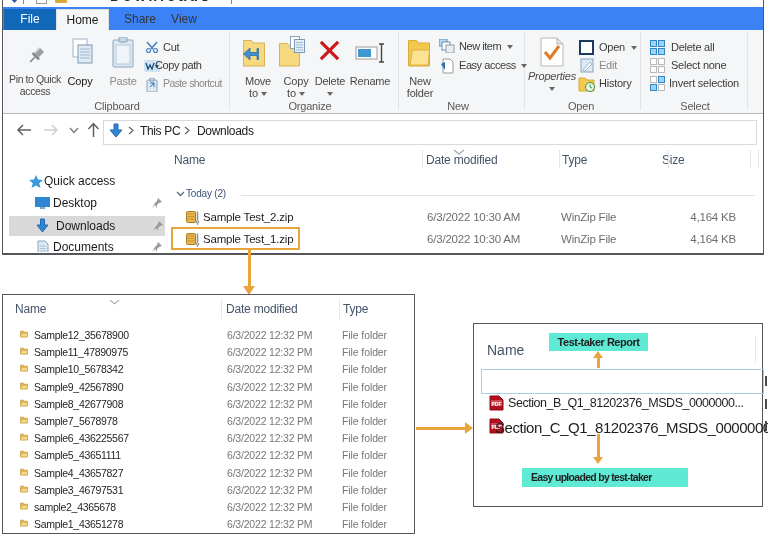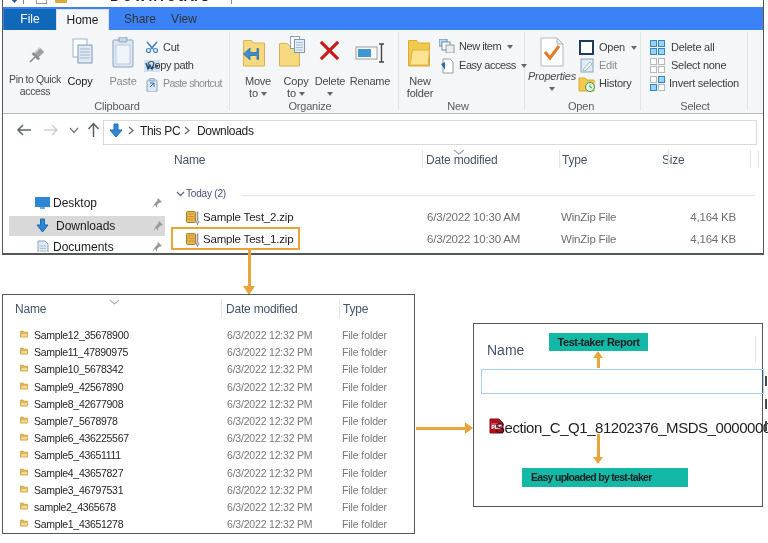--- a/index.html
+++ b/index.html
@@ -36,21 +36,21 @@
 
 #panel2 { left:2px; top:294px; width:413px; height:240px; border:1px solid #55565a; background:#fff; }
 #panel3 { left:473px; top:323px; width:290px; height:184px; border:1px solid #55565a; background:#fff; }
 .p2row { position:absolute; left:0; width:100%; height:17px; }
 .p2name { position:absolute; left:31px; top:2px; font-size:10.5px; letter-spacing:-0.3px; color:#252525; white-space:nowrap; }
 .p2date { position:absolute; left:224px; top:2px; font-size:10.5px; letter-spacing:-0.2px; color:#77777a; white-space:nowrap; }
 .p2type { position:absolute; left:339px; top:2px; font-size:10.5px; letter-spacing:-0.1px; color:#77777a; white-space:nowrap; }
 .fldicon { position:absolute; left:17px; top:2px; width:8px; height:10px; }
 
 .orange { background:#eaa43c; }
-.graylabel { position:absolute; background:#14b8a6; font-size:11px; font-weight:bold; color:#1f1f1f; text-align:center; letter-spacing:-0.1px; }
+.graylabel { position:absolute; background:#5eead4; font-size:11px; font-weight:bold; color:#1f1f1f; text-align:center; letter-spacing:-0.1px; }
 </style>
 </head>
 <body>
 <div id="canvas">
 
   <div id="win" class="abs">
 
     <div id="titlebar" class="abs">
       <div class="abs" style="left:7px;top:-2px;width:9px;height:5px;background:#2b579a;clip-path:polygon(0 0,100% 0,50% 100%);"></div>
       <div class="abs" style="left:20px;top:0;width:1px;height:4px;background:#888;"></div>
@@ -105,21 +105,21 @@
         <path d="M2 1 L8 8 M12 1 L6 8" stroke="#3a7ebf" stroke-width="1.4" fill="none"></path>
         <circle cx="3.5" cy="9.5" r="2" fill="none" stroke="#3a7ebf" stroke-width="1.2"></circle>
         <circle cx="10.5" cy="9.5" r="2" fill="none" stroke="#3a7ebf" stroke-width="1.2"></circle>
       </svg>
       <div class="smalltext" style="left:160px;top:11px;">Cut</div>
       <svg class="abs" style="left:141px;top:30px;" width="16" height="12" viewBox="0 0 16 12">
         <rect x="0" y="0" width="16" height="12" fill="#cfe4f5"></rect>
         <path d="M2 3 L4 9 L6 5 L8 9 L10 3" stroke="#1c4d7c" stroke-width="1.3" fill="none"></path>
         <path d="M11 5 l4 0 -2 3 z" fill="#444"></path>
       </svg>
-      <div class="smalltext" style="left:144px;top:29px;letter-spacing:-0.4px;">Copy path</div>
+      <div class="smalltext" style="left:152px;top:29px;letter-spacing:-0.4px;">Copy path</div>
       <svg class="abs" style="left:143px;top:48px;" width="12" height="14" viewBox="0 0 12 14">
         <rect x="1" y="2" width="10" height="12" rx="1" fill="#dce8f2" stroke="#8aa3ba"></rect>
         <rect x="4" y="0" width="4" height="3" fill="#c7d7e4" stroke="#8aa3ba"></rect>
         <path d="M4 9 l4 -4 m0 4 v-4 h-4" stroke="#2f6eb2" stroke-width="1" fill="none"></path>
       </svg>
       <div class="smalltext gray" style="left:160px;top:47px;font-size:10.5px;letter-spacing:-0.6px;">Paste shortcut</div>
 
       <svg class="abs" style="left:240px;top:8px;" width="22" height="29" viewBox="0 0 22 29">
         <path d="M0.5 2.5 h8 l2 2.5 h11 v23 h-21 z" fill="#f6d97e" stroke="#d8b254"></path>
         <path d="M14 10.5 v4 h-7 v-4.5 l-6.5 6 6.5 6 v-4.5 h7 v4 l1.5 0 v-11 z" fill="#3e8fd0" stroke="#2c6ea6" stroke-width="0.8"></path>
@@ -240,20 +240,26 @@
         </svg>
       <div class="hdr" style="left:423px;">Date modified</div>
       <div class="hdr" style="left:559px;">Type</div>
       <div class="hdr" style="left:659px;">Size</div>
       <div class="colsep" style="left:419px;"></div>
       <div class="colsep" style="left:556px;"></div>
       <div class="colsep" style="left:665px;"></div>
       <div class="colsep" style="left:747px;"></div>
       <div class="colsep" style="left:755px;"></div>
 
+      <div class="sideitem" style="top:24px;">
+        <svg class="abs" style="left:26px;top:4px;" width="14" height="13" viewBox="0 0 14 13">
+            <path d="M7 0 L9 4.5 L14 5 L10.2 8.2 L11.5 13 L7 10.4 L2.5 13 L3.8 8.2 L0 5 L5 4.5 Z" fill="#3a9ad9"></path>
+          </svg>
+        <span style="position:absolute;left:41px;top:3px;">Quick access</span>
+      </div>
       <div class="sideitem" style="top:46px;">
         <svg class="abs" style="left:32px;top:4px;" width="15" height="13" viewBox="0 0 15 13">
             <rect x="0" y="0" width="15" height="10" fill="#2f86d2"></rect>
             <rect x="5" y="10" width="5" height="2" fill="#7aa9cf"></rect>
           </svg>
         <span style="position:absolute;left:50px;top:3px;">Desktop</span>
         <svg class="pin" viewBox="0 0 12 12">
             <path d="M7 1 L11 5 L8 6 L6 8 L6 11 L4 8 L1 11 L4 6 L6 4 Z" fill="#9a9a9a"></path>
           </svg>
       </div>
@@ -436,20 +442,28 @@
 
   <div class="abs orange" style="left:416px;top:427px;width:50px;height:3px;"></div>
   <div class="abs" style="left:465px;top:422px;width:0;height:0;border-top:6px solid transparent;border-bottom:6px solid transparent;border-left:8px solid #eaa43c;"></div>
 
   <div id="panel3" class="abs">
     <div class="abs" style="left:13px;top:18px;font-size:14px;color:#44546a;">Name</div>
     <div class="colsep" style="left:281px;top:12px;height:27px;"></div>
 
     <div class="abs" style="left:7px;top:45px;width:283px;height:25px;border:1px solid #a9d0ea;"></div>
 
+    <div class="abs" style="left:15px;top:71px;width:270px;height:16px;">
+      <svg class="abs" style="left:0;top:0;" width="15" height="16" viewBox="0 0 15 16">
+          <path d="M1 1 h9 l4 4 v10 h-13 z" fill="#b40f1e" stroke="#8d0c17"></path>
+          <rect x="2" y="5" width="11" height="6" fill="#fff" opacity="0.25"></rect>
+          <text x="7.5" y="10.5" font-size="5" fill="#fff" text-anchor="middle" font-family="Liberation Sans" font-weight="bold">PDF</text>
+        </svg>
+      <span class="abs" style="left:19px;top:1px;font-size:12.5px;letter-spacing:-0.45px;color:#1e1e1e;white-space:nowrap;">Section_B_Q1_81202376_MSDS_0000000...</span>
+    </div>
     <div class="abs" style="left:15px;top:94px;width:270px;height:16px;">
       <svg class="abs" style="left:0;top:0;" width="15" height="16" viewBox="0 0 15 16">
           <path d="M1 1 h9 l4 4 v10 h-13 z" fill="#b40f1e" stroke="#8d0c17"></path>
           <rect x="2" y="5" width="11" height="6" fill="#fff" opacity="0.25"></rect>
           <text x="7.5" y="10.5" font-size="5" fill="#fff" text-anchor="middle" font-family="Liberation Sans" font-weight="bold">PDF</text>
         </svg>
       <span class="abs" style="left:6px;top:1px;font-size:15px;letter-spacing:-0.45px;color:#1e1e1e;white-space:nowrap;">Section_C_Q1_81202376_MSDS_0000000...</span>
     </div>
   </div>
 

